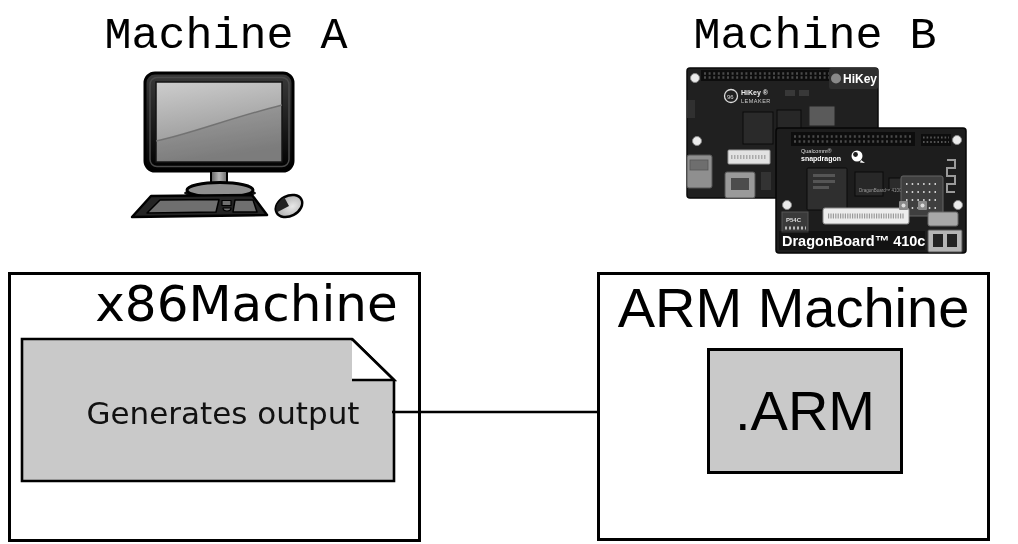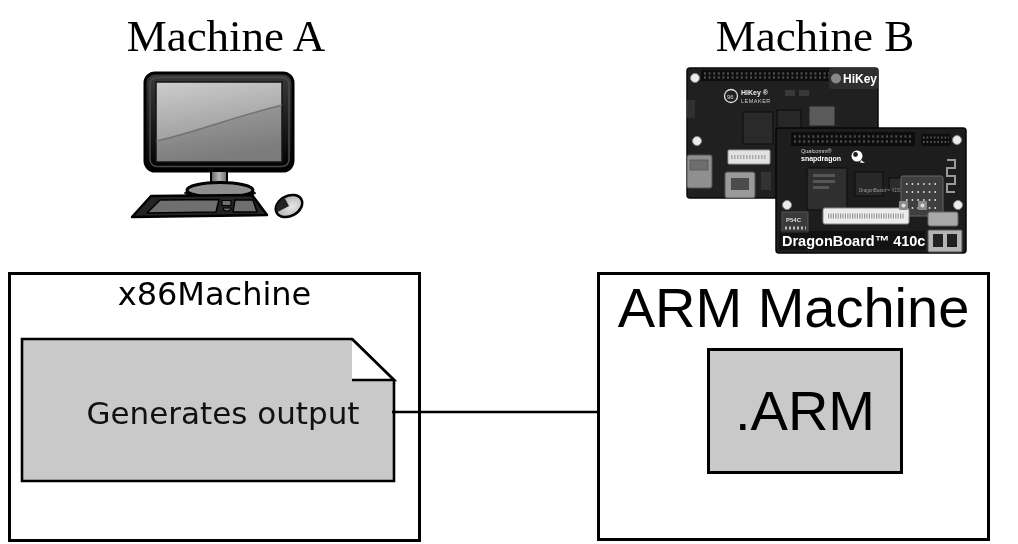--- a/index.html
+++ b/index.html
@@ -4,34 +4,34 @@
 <style>
   html,body{margin:0;padding:0;}
   body{
     width:1018px;height:544px;position:relative;background:#ffffff;
     font-family:"DejaVu Sans",sans-serif;overflow:hidden;
   }
   .abs{position:absolute;}
   .machine-title{
     top:12px;width:360px;text-align:center;
     font-size:45px;color:#000;line-height:1.1;
-    font-family:Liberation Serif, serif;
+    font-family:Liberation Mono, monospace;
   }
   #machine-a-title{left:46px;}
   #machine-b-title{left:635px;}
   .big-box{
     border:3px solid #000;background:#fff;box-sizing:border-box;
   }
   #x86-box{left:8px;top:272px;width:413px;height:270px;}
   #arm-box{left:597px;top:272px;width:393px;height:269px;}
   .box-title{
     width:100%;text-align:center;color:#000;margin-top:1px;line-height:1.15;
   }
   #x86-box .box-title{
-    font-size:32px;font-family:"DejaVu Sans",sans-serif;
+    font-size:50px;font-family:"DejaVu Sans",sans-serif;padding-left:32px;
   }
   #arm-box .box-title{
     font-size:56px;font-family:"Liberation Sans",sans-serif;
   }
   #doc-svg{left:19px;top:336px;width:378px;height:148px;}
   #doc-text{
     left:37px;top:339px;width:372px;height:142px;
     display:flex;flex-direction:row;justify-content:center;align-items:center;
     padding-top:5px;box-sizing:border-box;
     font-size:31px;line-height:36px;color:#111;text-align:center;

